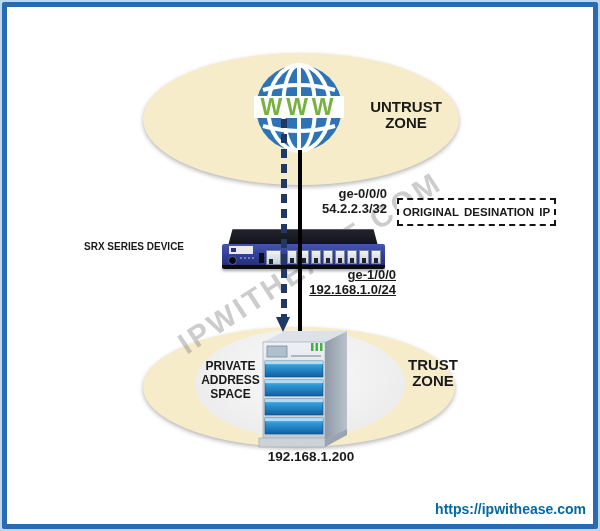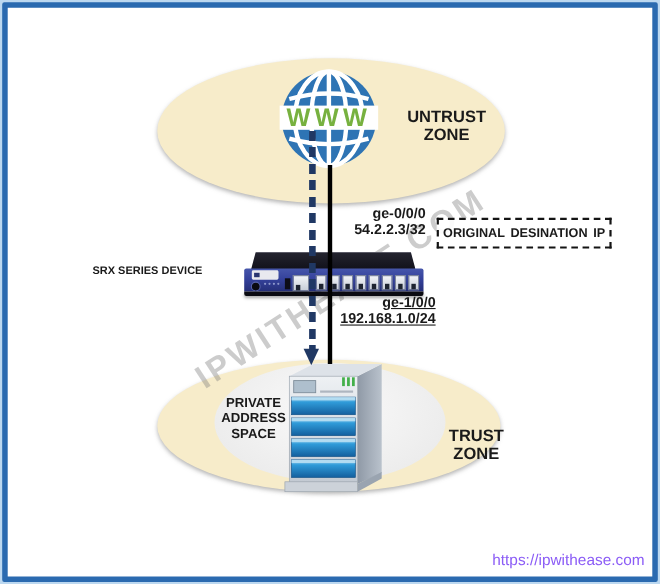--- a/index.html
+++ b/index.html
@@ -20,21 +20,21 @@
   .ellipse{position:absolute;border-radius:50%;}
   .untrust-ellipse{left:143px;top:53px;width:316px;height:132px;background:#f7ecca;
     box-shadow:0 2px 4px rgba(120,120,120,.55);z-index:1;}
   .trust-ellipse{left:143px;top:327px;width:312px;height:120px;background:#f7ecca;
     box-shadow:0 2px 4px rgba(120,120,120,.55);z-index:1;}
   .inner-ellipse{left:195px;top:330px;width:210px;height:108px;
     background:radial-gradient(ellipse at 50% 40%, #fafafa 0%, #ececec 75%, #e3e3e3 100%);z-index:2;}
   
   .zone-label{position:absolute;font-weight:bold;font-size:15px;line-height:16px;text-align:center;z-index:8;}
   .untrust-label{left:360px;top:99px;width:92px;}
-  .trust-label{left:400px;top:357px;width:66px;margin-top:32px;}
+  .trust-label{left:400px;top:357px;width:66px;}
   
   .globe{position:absolute;left:254px;top:63px;width:90px;height:90px;z-index:3;}
   
   .dashed-line{position:absolute;left:281px;top:119px;width:6px;height:199px;z-index:6;
     background:repeating-linear-gradient(180deg,#203864 0 9px,transparent 9px 15px);}
   .arrowhead{position:absolute;left:276px;top:317px;width:0;height:0;z-index:6;
     border-left:7px solid transparent;border-right:7px solid transparent;border-top:15px solid #203864;}
   .solid-line{position:absolute;left:298px;top:150px;width:4px;height:190px;background:#000;z-index:6;}
   
   .srx{position:absolute;left:222px;top:228px;width:163px;height:42px;z-index:5;}
@@ -63,21 +63,21 @@
     display:flex;align-items:center;justify-content:center;
     font-weight:bold;font-size:11.5px;word-spacing:2px;white-space:nowrap;z-index:8;box-sizing:border-box;}
   .callout-original{left:397px;top:198px;width:159px;height:28px;}
   .callout-translated{left:396px;top:277px;width:178px;height:29px;}
   .private-label{position:absolute;left:188px;top:359px;width:85px;text-align:center;
     font-weight:bold;font-size:12px;line-height:14px;z-index:8;}
   .server{position:absolute;left:255px;top:328px;width:100px;height:125px;z-index:7;}
   .server-ip{position:absolute;left:261px;top:449px;width:100px;text-align:center;
     font-weight:bold;font-size:13.5px;z-index:8;}
   .site-url{position:absolute;left:430px;top:501px;width:156px;text-align:right;
-    font-weight:normal;font-size:14px;color:#8b5cf6;z-index:8;text-decoration:none;}
+    font-weight:bold;font-size:14px;color:#0369a1;z-index:8;text-decoration:none;}
 </style>
 </head>
 <body>
 
 <div id="canvas">
   <div class="outer-frame"></div>
   <div class="main-frame"></div>
 
   <div class="ellipse untrust-ellipse"></div>
   <div class="ellipse trust-ellipse"></div>
@@ -190,15 +190,16 @@
     <g fill="#bfe2f4" opacity="0.85">
       <rect x="10" y="33" width="58" height="3"></rect>
       <rect x="10" y="52" width="58" height="3"></rect>
       <rect x="10" y="71" width="58" height="3"></rect>
       <rect x="10" y="90" width="58" height="3"></rect>
     </g>
     <polygon points="70,112 92,101 92,107 70,119" fill="#9aa4b0"></polygon>
     <rect x="4" y="110" width="66" height="9" fill="#ccd2d9" stroke="#9aa3ad" stroke-width="0.6"></rect>
   </svg>
 
+  <div class="server-ip">192.168.1.200</div>
 
   <a class="site-url" href="#">https://ipwithease.com</a>
 </div>
 
 </body></html>

